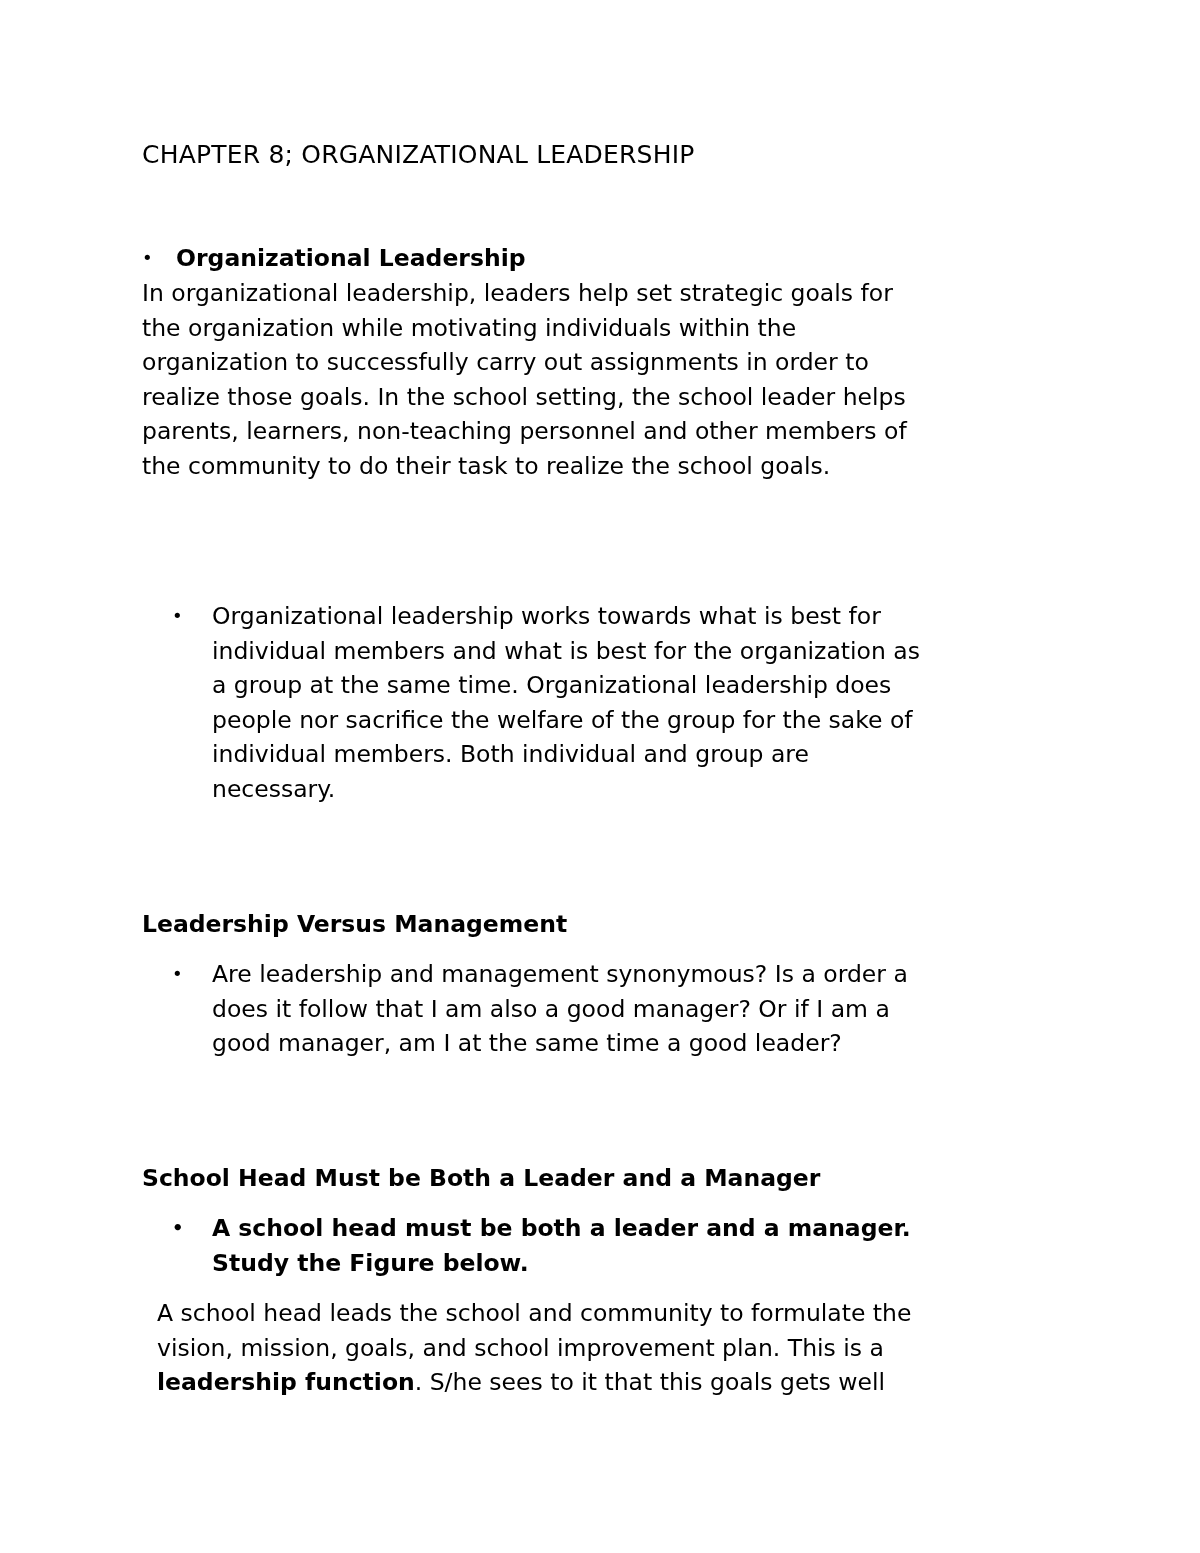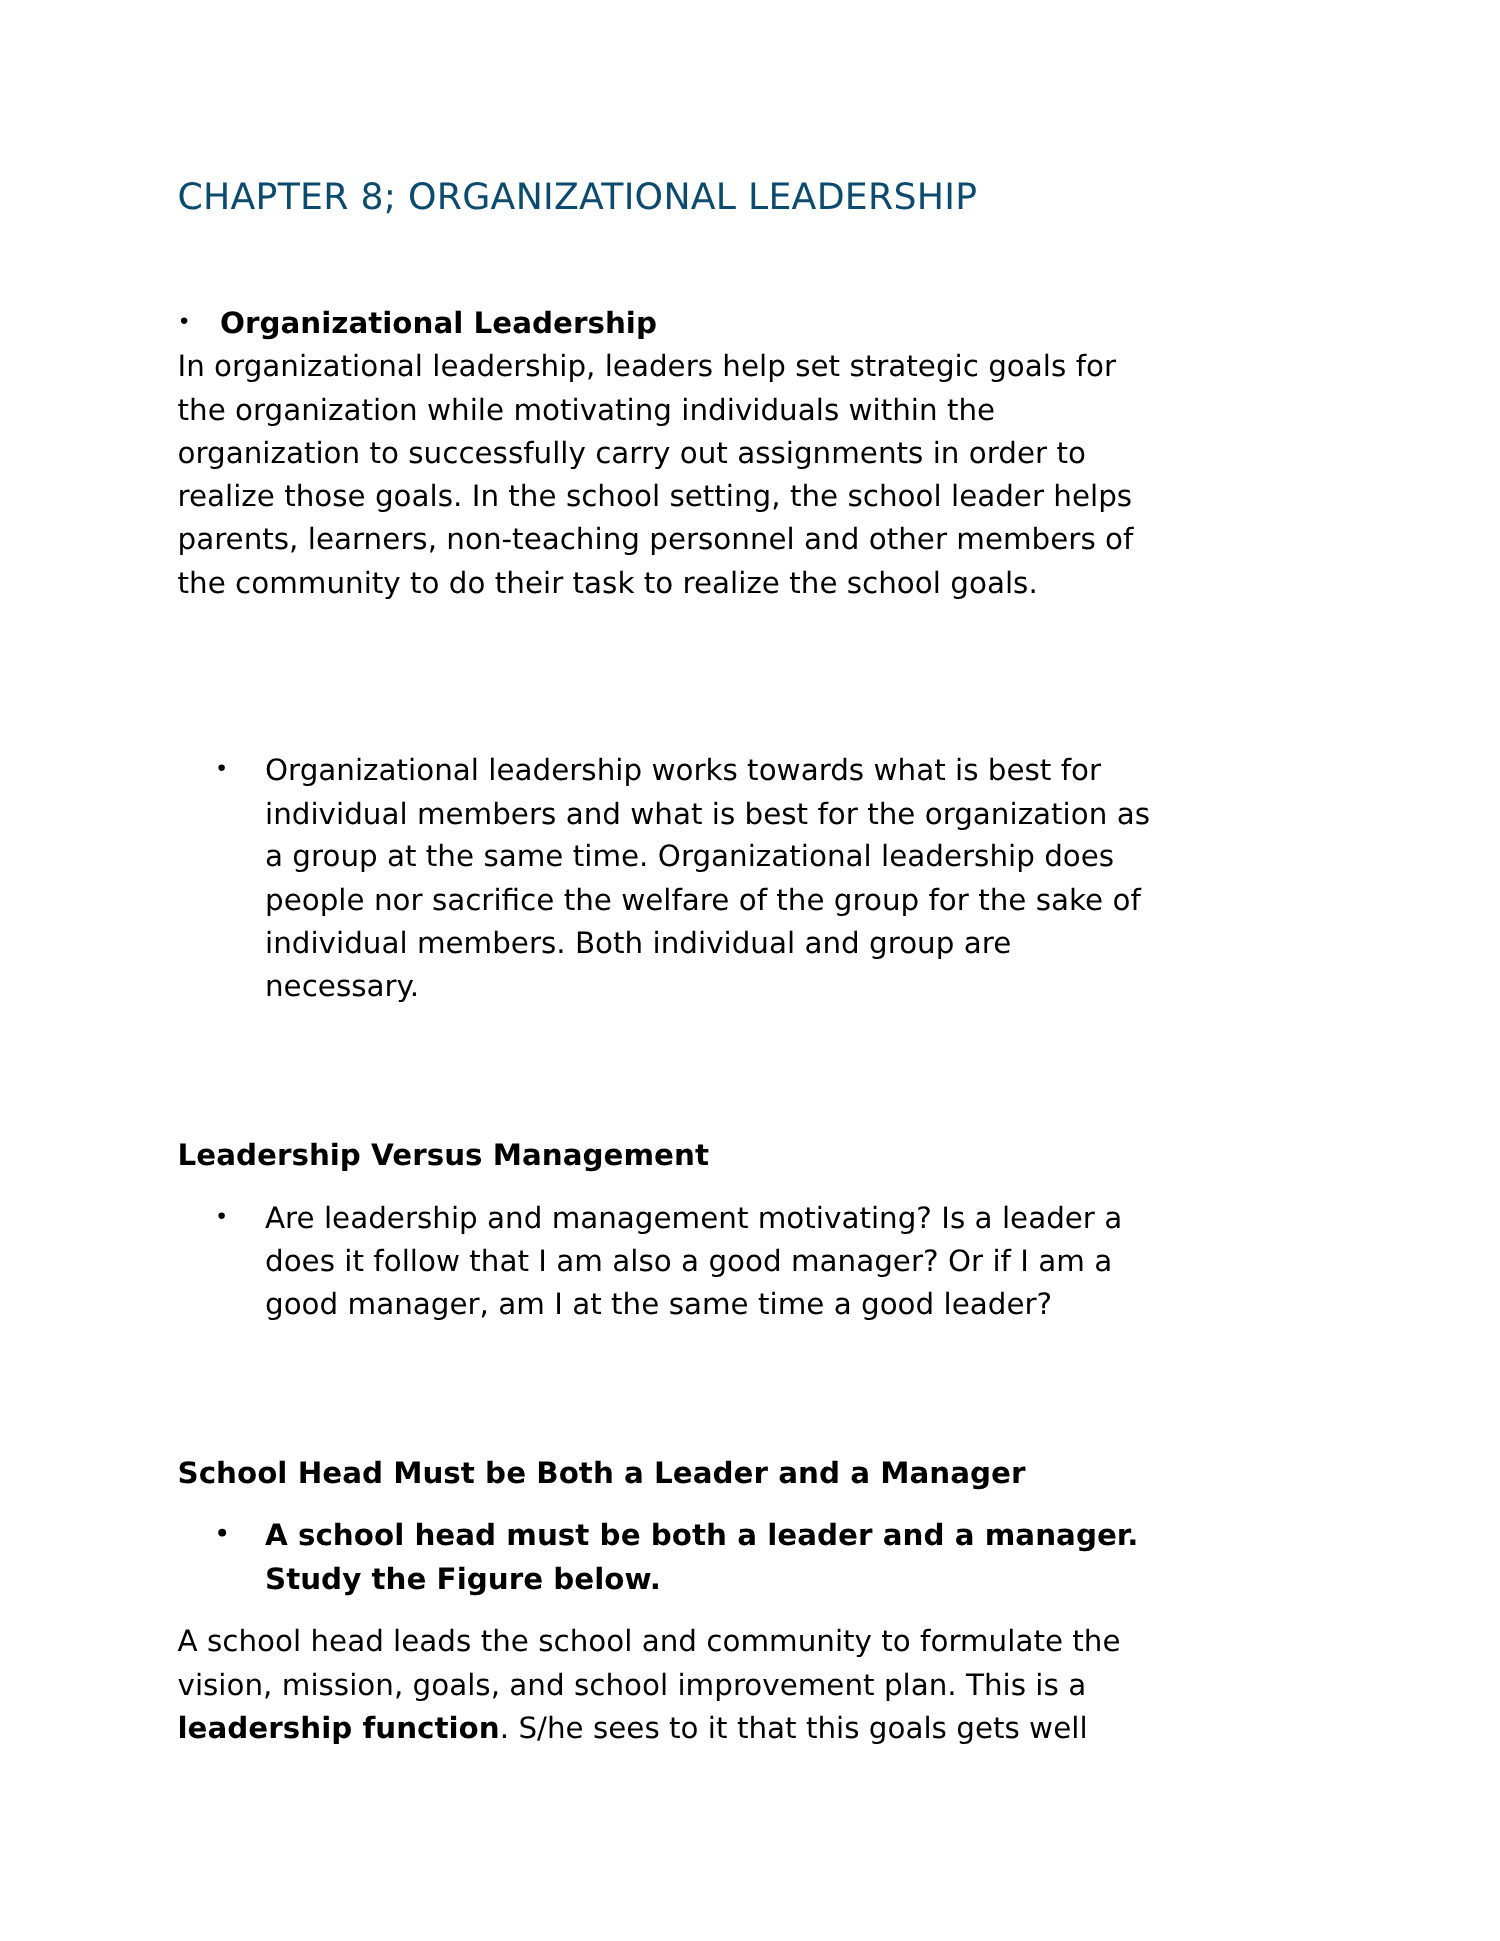--- a/index.html
+++ b/index.html
@@ -18,22 +18,22 @@
     .page {
       position: absolute;
       left: 142px;
       top: 0;
       width: 910px;
     }
     .chapter-title {
       position: absolute;
       top: 140px;
       left: 0;
-      font-size: 29px;
-      color: #0c4a6e;
+      font-size: 25px;
+      color: #000000;
       letter-spacing: 0.2px;
       white-space: nowrap;
     }
     .block {
       position: absolute;
       left: 0;
       width: 910px;
       font-size: 23.5px;
       line-height: 34.6px;
     }
@@ -90,38 +90,38 @@
       </div>
     </div>
   </div>
 
   <div class="block bold" style="top:907px;">Leadership Versus Management</div>
 
   <div class="block indented" style="top:957px;">
     <div class="bullet-row">
       <span class="bullet-dot">•</span>
       <div>
-        <div class="nowrap">Are leadership and management motivating? Is a leader a</div>
+        <div class="nowrap">Are leadership and management synonymous? Is a order a</div>
         <div class="nowrap">does it follow that I am also a good manager? Or if I am a</div>
         <div class="nowrap">good manager, am I at the same time a good leader?</div>
       </div>
     </div>
   </div>
 
   <div class="block bold" style="top:1161px;">School Head Must be Both a Leader and a Manager</div>
 
   <div class="block indented bold" style="top:1211px;">
     <div class="bullet-row">
       <span class="bullet-dot">•</span>
       <div>
         <div class="nowrap">A school head must be both a leader and a manager.</div>
         <div class="nowrap">Study the Figure below.</div>
       </div>
     </div>
   </div>
 
-  <div class="block" style="top:1296px;">
+  <div class="block" style="top:1296px;margin-left:15px;">
     <div class="nowrap">A school head leads the school and community to formulate the</div>
     <div class="nowrap">vision, mission, goals, and school improvement plan. This is a</div>
     <div class="nowrap"><span class="bold">leadership function</span><span>. S/he sees to it that this goals gets well</span></div>
   </div>
 
 </div>
 
 </body></html>

